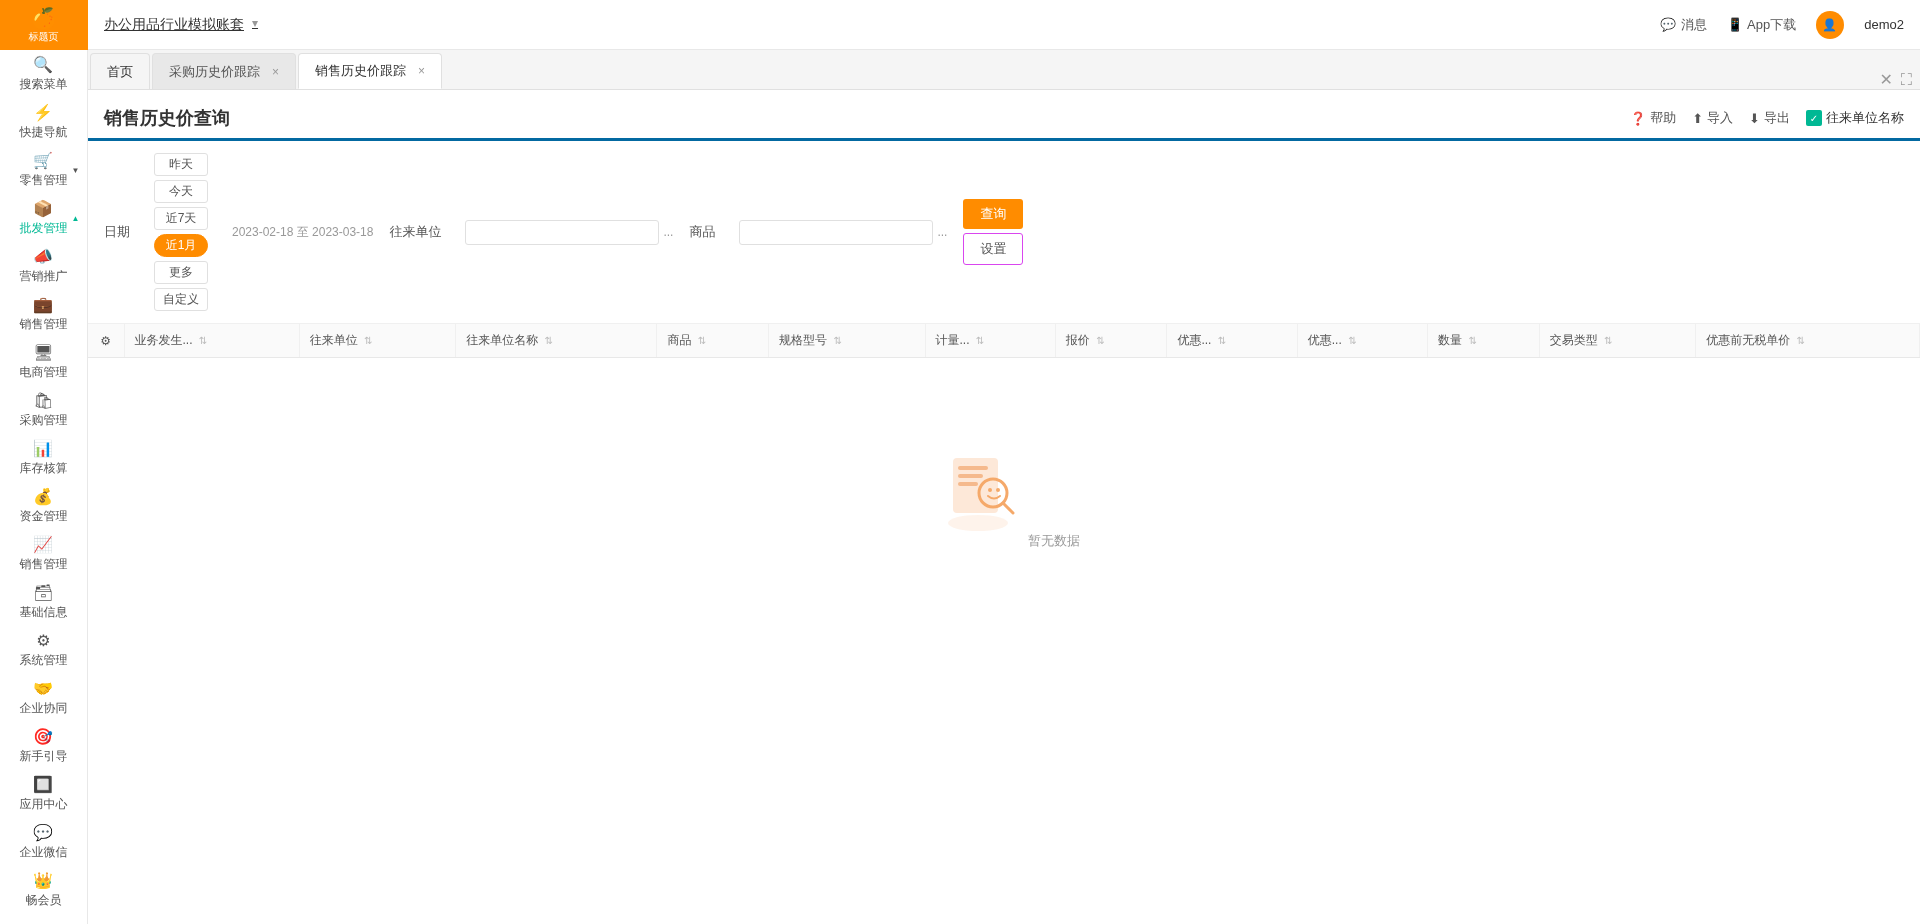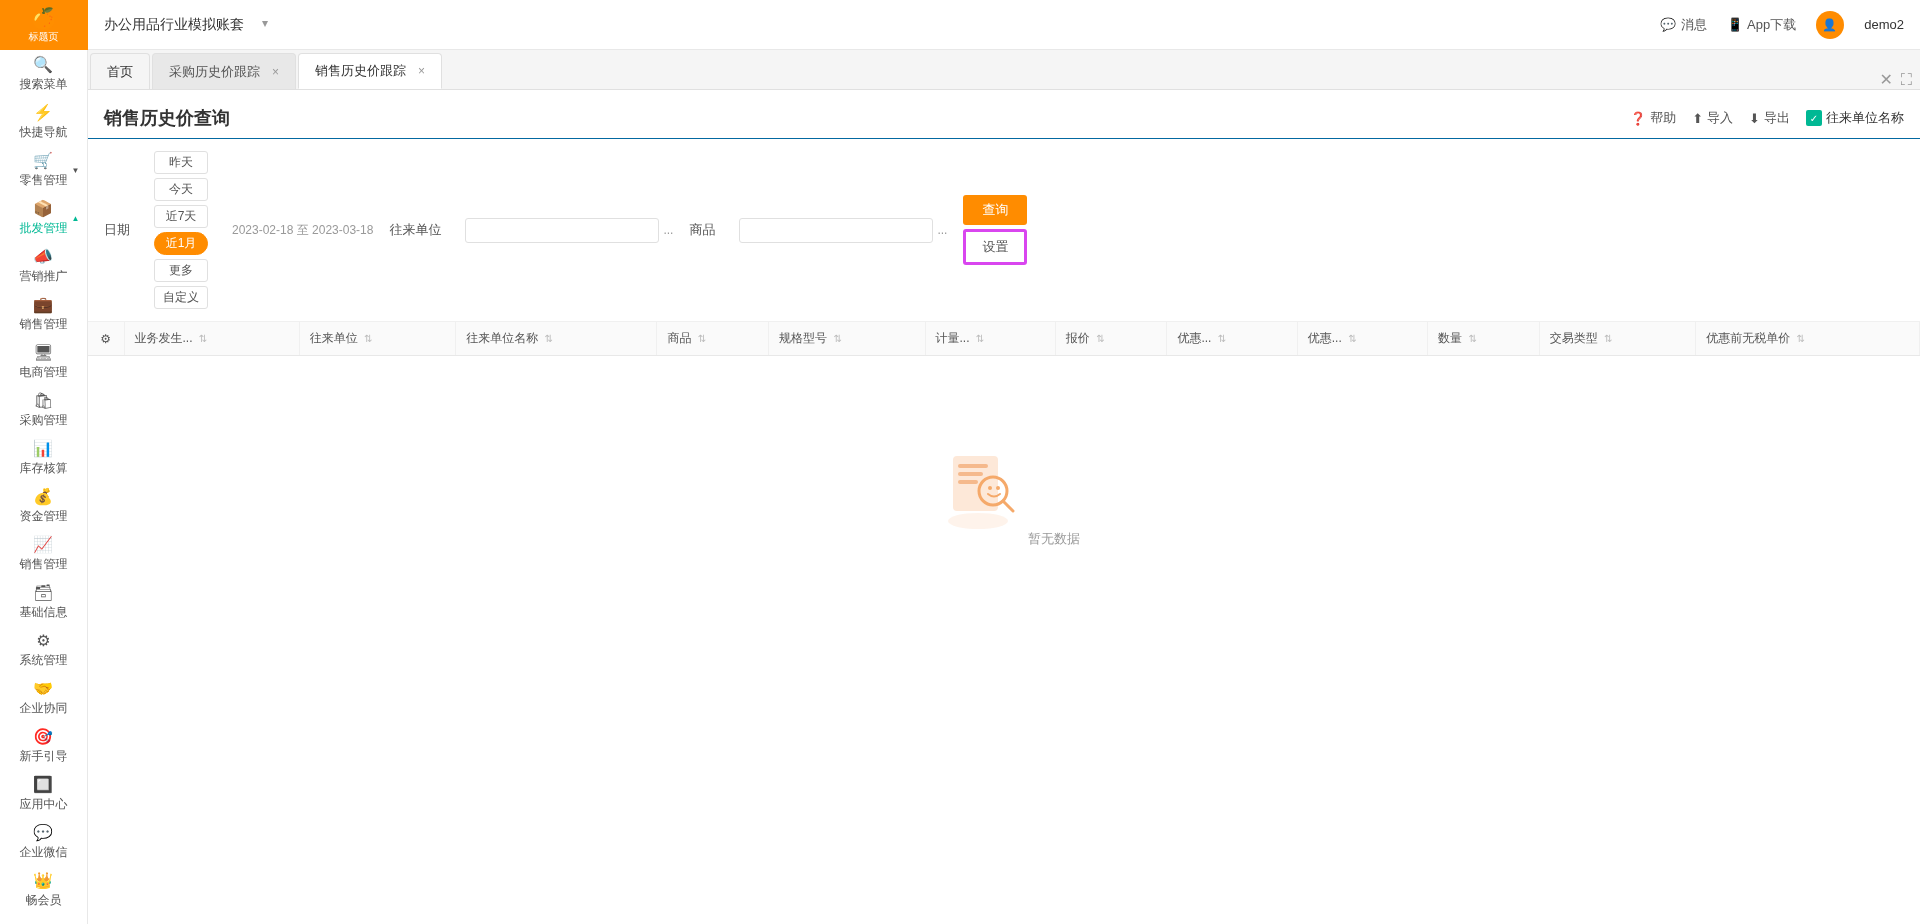--- a/index.html
+++ b/index.html
@@ -14,59 +14,59 @@
     .sidebar-item.active { color: #00b894; }
     .sidebar-item .item-icon { font-size: 16px; margin-bottom: 2px; }
     .sidebar-item.has-arrow::after { content: '▼'; font-size: 8px; position: absolute; right: 8px; top: 50%; transform: translateY(-50%); }
     .sidebar-item.has-arrow-up::after { content: '▲'; font-size: 8px; position: absolute; right: 8px; top: 50%; transform: translateY(-50%); }
 
     
     .main { flex: 1; display: flex; flex-direction: column; height: 924px; overflow: hidden; }
 
     
     .topbar { height: 50px; background: #fff; border-bottom: 1px solid #e8e8e8; display: flex; align-items: center; padding: 0 16px; justify-content: space-between; flex-shrink: 0; }
-    .topbar-left { display: flex; gap: 18px; }
+    .topbar-left { display: flex; gap: 8px; text-decoration: underline; }
     .topbar-title { font-size: 14px; color: #333; }
     .topbar-dropdown { cursor: pointer; color: #999; font-size: 12px; }
     .topbar-right { display: flex; align-items: center; gap: 20px; }
     .topbar-btn { display: flex; align-items: center; gap: 4px; cursor: pointer; color: #555; font-size: 13px; }
     .user-avatar { width: 28px; height: 28px; border-radius: 50%; background: #ff8c00; display: flex; align-items: center; justify-content: center; color: #fff; font-size: 12px; cursor: pointer; }
 
     
     .tabbar { height: 40px; background: #f5f5f5; border-bottom: 1px solid #e0e0e0; display: flex; align-items: flex-end; flex-shrink: 0; padding-left: 0; }
     .tab { height: 36px; padding: 0 16px; display: flex; align-items: center; gap: 8px; cursor: pointer; font-size: 13px; color: #555; background: #e8e8e8; border-radius: 4px 4px 0 0; margin-left: 2px; border: 1px solid #e0e0e0; border-bottom: none; }
     .tab.home { background: #f5f5f5; color: #333; }
     .tab.active { background: #fff; color: #333; border-bottom: 1px solid #fff; }
     .tab .close-btn { font-size: 12px; color: #999; margin-left: 4px; }
 
     
     .page-area { flex: 1; background: #fff; padding: 0; overflow: hidden; display: flex; flex-direction: column; }
 
     
-    .page-header { padding: 16px 16px 8px 16px; display: flex; align-items: center; justify-content: space-between; border-bottom: 1px solid #0369a1; flex-shrink: 0; }
+    .page-header { padding: 16px 16px 8px 16px; display: flex; align-items: center; justify-content: space-between; border-bottom: 3px solid #0369a1; flex-shrink: 0; }
     .page-title { font-size: 18px; font-weight: bold; color: #333; }
     .page-actions { display: flex; align-items: center; gap: 16px; }
     .action-btn { display: flex; align-items: center; gap: 4px; cursor: pointer; color: #555; font-size: 13px; }
     .checkbox-label { display: flex; align-items: center; gap: 4px; cursor: pointer; font-size: 13px; color: #333; }
     .checkbox-icon { width: 16px; height: 16px; background: #00b894; border-radius: 2px; display: flex; align-items: center; justify-content: center; color: #fff; font-size: 10px; }
 
     
     .filter-area { padding: 12px 16px; background: #fff; border-bottom: 1px solid #f0f0f0; flex-shrink: 0; }
     .filter-row { display: flex; align-items: center; gap: 16px; flex-wrap: wrap; }
     .filter-item { display: flex; align-items: center; gap: 24px; }
     .filter-label { color: #555; font-size: 13px; flex-shrink: 0; }
     .date-btns { display: flex; gap: 4px; flex-direction: column; }
     .date-btn { padding: 2px 8px; border: 1px solid #e0e0e0; border-radius: 3px; cursor: pointer; font-size: 12px; color: #555; background: #fff; }
     .date-btn.active { background: #ff8c00; color: #fff; border-color: #ff8c00; border-radius: 12px; }
     .date-range { font-size: 12px; color: #999; }
     .filter-input { display: flex; align-items: center; gap: 4px; min-width: 200px; }
     .filter-input-field { flex: 1; padding: 4px 8px; border: 1px solid #e0e0e0; border-radius: 3px; font-size: 13px; color: #999; cursor: pointer; background: #fff; min-width: 180px; }
     .filter-input-more { color: #999; font-size: 12px; cursor: pointer; }
     .query-btn { background: #ff8c00; color: #fff; border: none; padding: 6px 12px; border-radius: 3px; cursor: pointer; font-size: 13px; }
-    .settings-btn { background: #fff; color: #555; border: 3px solid #d946ef; padding: 6px 16px; border-radius: 3px; cursor: pointer; font-size: 13px; }
+    .settings-btn { background: #fff; color: #555; border: 1px solid #d946ef; padding: 6px 16px; border-radius: 3px; cursor: pointer; font-size: 13px; }
 
     
     .table-area { flex: 1; overflow: auto; }
     .data-table { width: 100%; border-collapse: collapse; }
     .data-table th { background: #fafafa; padding: 8px 10px; text-align: left; font-size: 12px; color: #555; font-weight: normal; border-bottom: 1px solid #e8e8e8; border-right: 1px solid #f0f0f0; white-space: nowrap; cursor: pointer; user-select: none; }
     .data-table th .sort-icon { color: #bbb; font-size: 10px; margin-left: 3px; }
     .data-table .gear-col { width: 36px; text-align: center; }
     .empty-state { display: flex; align-items: flex-end; justify-content: center; padding: 80px 0; }
     .empty-text { color: #999; font-size: 13px; }
 

